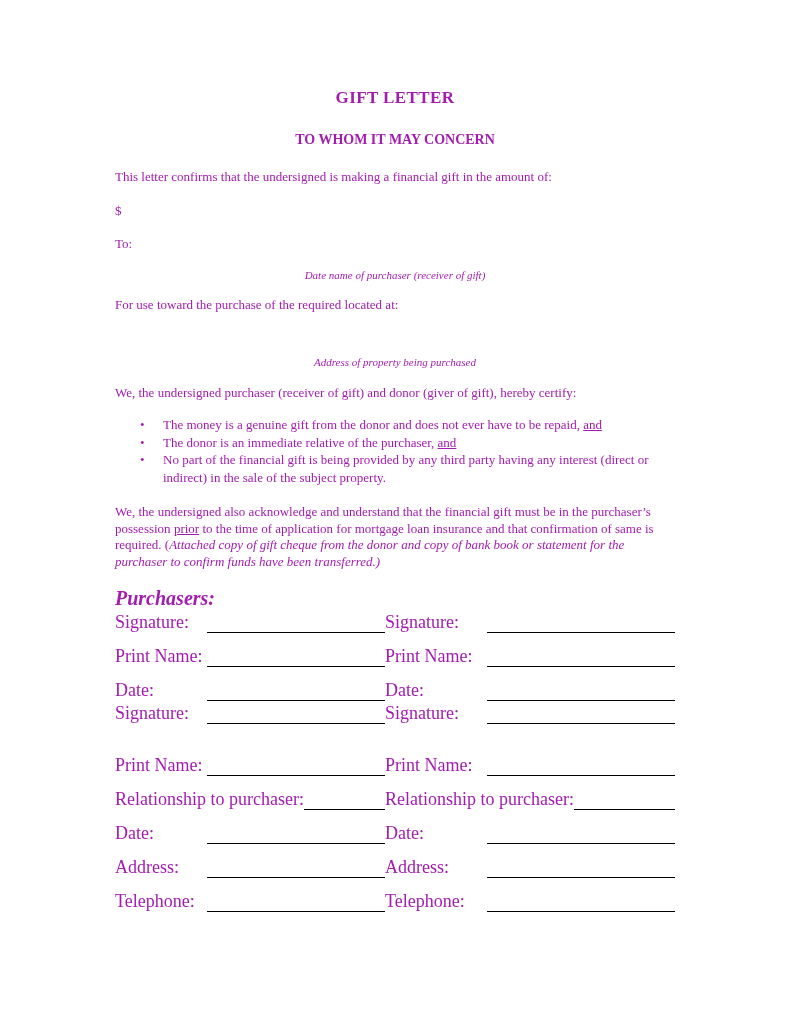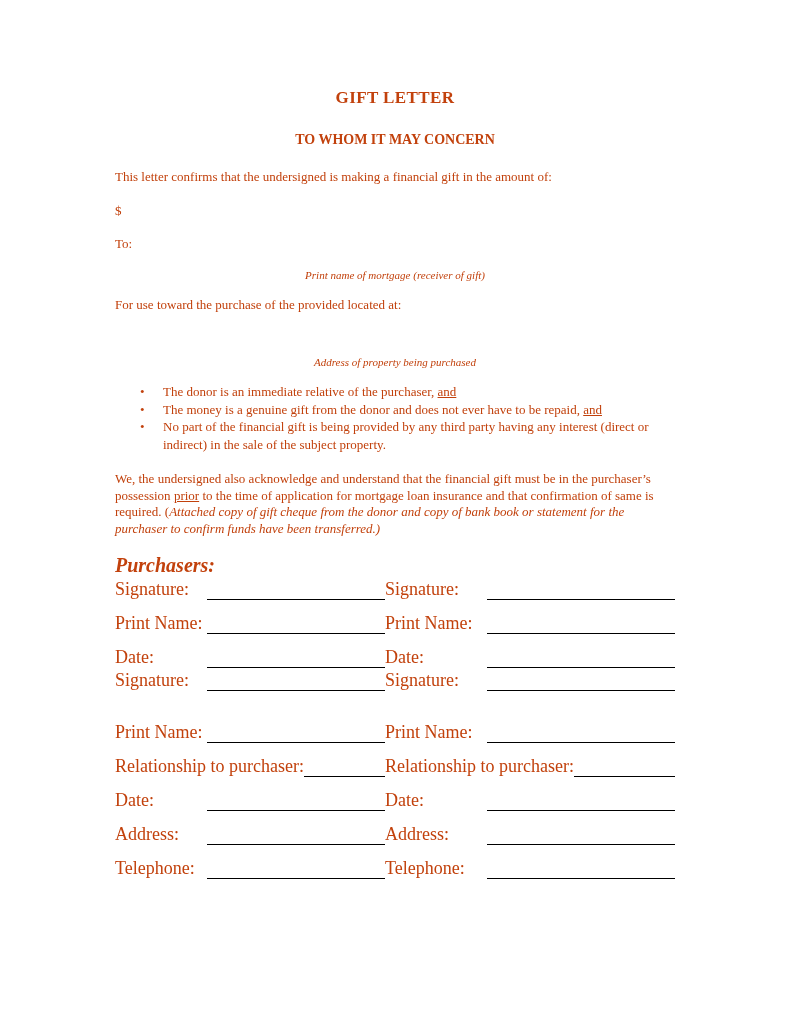--- a/index.html
+++ b/index.html
@@ -3,21 +3,21 @@
 <meta charset="utf-8">
 <style>
   * { box-sizing: border-box; }
   html, body { margin: 0; padding: 0; background: #ffffff; }
   .page {
     width: 790px;
     height: 1022px;
     margin: 0 auto;
     background: #ffffff;
     font-family: "Liberation Serif", serif;
-    color: #c2410c;
+    color: #a21caf;
     padding: 88px 115px 30px 115px;
     overflow: hidden;
   }
   .title {
     margin: 0;
     text-align: center;
     font-size: 17px;
     font-weight: bold;
     letter-spacing: 0.4px;
   }
@@ -82,40 +82,41 @@
   <h1 class="title">GIFT LETTER</h1>
 
   <h2 class="salutation">TO WHOM IT MAY CONCERN</h2>
 
   <p class="body center intro">This letter confirms that the undersigned is making a financial gift in the amount of:</p>
 
   <p class="body center amount">$</p>
 
   <p class="body center to-line">To:</p>
 
-  <p class="caption">Print name of mortgage (receiver of gift)</p>
-
-  <p class="body center property-line">For use toward the purchase of the provided located at:</p>
+  <p class="caption">Date name of purchaser (receiver of gift)</p>
+
+  <p class="body center property-line">For use toward the purchase of the required located at:</p>
 
   <div class="blank-area"></div>
 
   <p class="caption caption2">Address of property being purchased</p>
 
+  <p class="body certify">We, the undersigned purchaser (receiver of gift) and donor (giver of gift), hereby certify:</p>
 
   <ul class="bullets">
+    <li>
+      <span class="dot"></span>
+      <span class="btext"><span>The money is a genuine gift from the donor and does not ever have to be repaid, </span><span class="u">and</span></span>
+    </li>
     <li>
       <span class="dot"></span>
       <span class="btext"><span>The donor is an immediate relative of the purchaser, </span><span class="u">and</span></span>
     </li>
     <li>
       <span class="dot"></span>
-      <span class="btext"><span>The money is a genuine gift from the donor and does not ever have to be repaid, </span><span class="u">and</span></span>
-    </li>
-    <li>
-      <span class="dot"></span>
       <span class="btext"><span>No part of the financial gift is being provided by any third party having any interest (direct or indirect) in the sale of the subject property.</span><span class="u"></span></span>
     </li>
   </ul>
 
   <p class="ack"><span>We, the undersigned also acknowledge and understand that the financial gift must be in the purchaser’s possession </span><span class="u">prior</span><span> to the time of application for mortgage loan insurance and that confirmation of same is required. (</span><span class="it">Attached copy of gift cheque from the donor and copy of bank book or statement for the purchaser to confirm funds have been transferred.)</span></p>
 
   <h3 class="section-heading">Purchasers:</h3>
 
   <div class="form-row first">
     <div class="half left">

